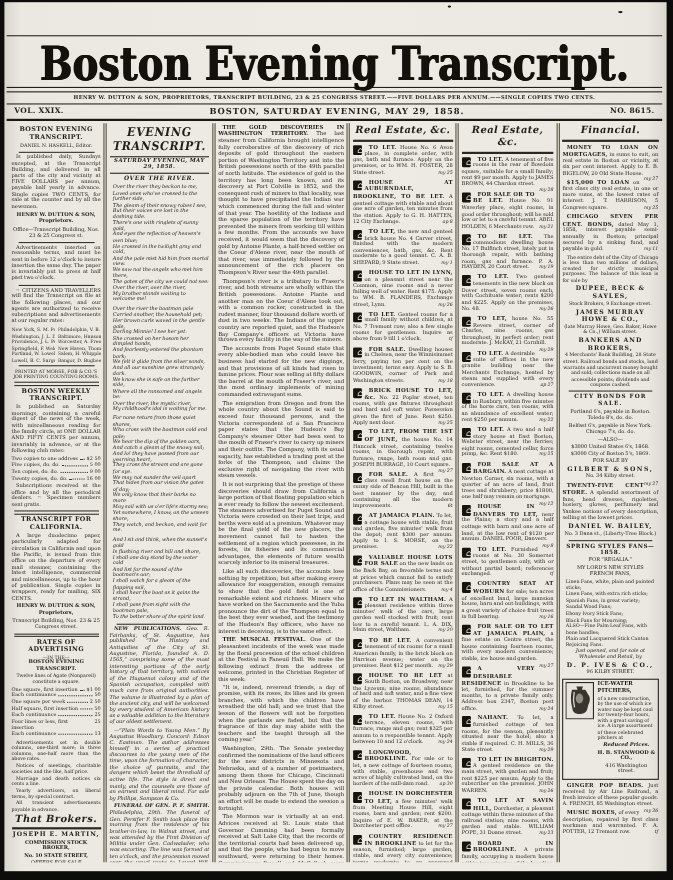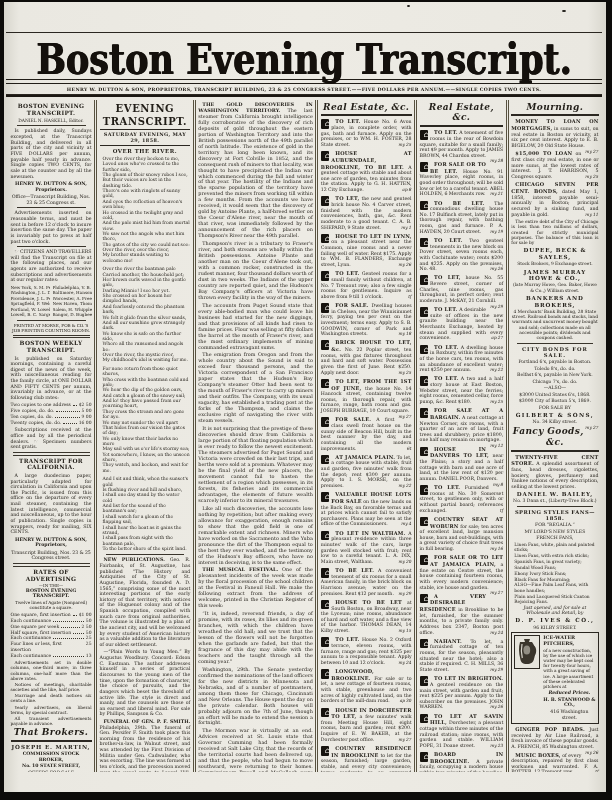--- a/index.html
+++ b/index.html
@@ -20,21 +20,21 @@
   h1.mast{margin:1px 0 0;text-align:center;font-size:35px;font-weight:bold;color:#14100c;
       letter-spacing:0px;transform:scaleY(1.22);transform-origin:top;height:42px;
       text-shadow:0.7px 0 0 #14100c, -0.3px 0 0 #14100c;}
   .propline{font-size:4.6px;font-weight:bold;text-align:center;letter-spacing:0.35px;padding:2.8px 0 2.4px;color:#1d1913;}
   .dateline{display:flex;justify-content:space-between;align-items:center;padding:1.5px 7px 2px;font-weight:bold;}
   .dateline .vol,.dateline .num{font-size:6.8px;letter-spacing:0.3px;}
   .dateline .date{font-size:7.6px;letter-spacing:0.8px;}
   
   .cols{display:flex;height:672px;overflow:hidden;margin-top:1.5px;padding:1px 1px 0 2px;}
   .col{overflow:hidden;padding:1px 2.5px;flex:1;}
-  .c1{flex:0.92;} .c2{flex:1.03;} .c3{flex:1.3;} .c4{flex:1.03;} .c5{flex:0.95;} .c6{flex:0.99;}
+  .c1{flex:0.92;} .c2{flex:1.03;font-style:italic;} .c3{flex:1.3;} .c4{flex:1.03;} .c5{flex:0.95;} .c6{flex:0.99;}
   .col + .col{border-left:3px double #57513f;}
   
   p{margin:0 0 1.8px;text-align:justify;font-size:4.7px;line-height:1.2;text-indent:4px;word-spacing:-0.2px;}
   .ctr{text-align:center;text-indent:0;}
   .lft{text-align:left;text-indent:0;}
   b.lead{font-size:5px;letter-spacing:0.2px;}
   .sig{float:right;font-style:italic;font-size:4.3px;}
   .secblk{font-style:italic;font-weight:bold;font-size:9px;text-align:center;text-indent:0;margin:1px 0 2px;
           border-bottom:2px double #2b2721;padding-bottom:2px;letter-spacing:0.4px;}
   .colhead-sm{font-weight:bold;font-size:5.8px;text-align:center;text-indent:0;margin:2px 0 1.5px;letter-spacing:0.3px;}
@@ -65,20 +65,25 @@
 <div class="page">
   <div class="speck" style="left:403px;top:3px;width:3px;height:2px;"></div>
   <div class="speck" style="left:558px;top:8px;width:4px;height:2px;"></div>
   <div class="printed">
 
     <div class="toprule"></div>
     <h1 class="mast">Boston Evening Transcript.</h1>
     <div class="dblrule"></div>
     <div class="propline">HENRY W. DUTTON &amp; SON, PROPRIETORS, TRANSCRIPT BUILDING, 23 &amp; 25 CONGRESS STREET.——FIVE DOLLARS PER ANNUM.——SINGLE COPIES TWO CENTS.</div>
     <div class="thinrule"></div>
+    <div class="dateline">
+      <span class="vol">VOL. XXIX.</span>
+      <span class="date">BOSTON, SATURDAY EVENING, MAY 29, 1858.</span>
+      <span class="num">NO. 8615.</span>
+    </div>
     <div class="heavyrule"></div>
 
     <div class="cols">
 
       <section class="col c1">
         <p class="colhead-sm">BOSTON EVENING TRANSCRIPT.</p>
         <p class="ctr" style="font-size:4.4px">DANIEL N. HASKELL, Editor.</p>
         <div class="hr1"></div>
         <p>Is published daily, Sundays excepted, at the Transcript Building, and delivered in all parts of the city and vicinity at FIVE DOLLARS per annum, payable half yearly in advance. Single copies TWO CENTS, for sale at the counter and by all the newsmen.</p>
         <p class="ctr" style="font-weight:bold">HENRY W. DUTTON &amp; SON, Proprietors.</p>
@@ -536,21 +541,21 @@
 
             <p class="ad" style="margin-bottom:2.6px">
               <span class="hicon"></span><b class="lead">BOARD IN BROOKLINE.</b>
               <span>A private family, occupying a modern house within two minutes of the hourlies, can accommodate a gentleman and wife or two single gentlemen with rooms and board.</span>
               
             </p>
           </div>
       </section>
 
       <section class="col c6">
-        <p class="secblk">Mourning.</p>
+        <p class="secblk">Financial.</p>
         <div>
 
             <p class="ad"><b class="lead">MONEY TO LOAN ON MORTGAGES,</b>
             <span>in sums to suit, on real estate in Boston or vicinity, at six per cent interest. Apply to E. B. BIGELOW, 20 Old State House.</span>
             <span class="sig">my 27</span></p>
 
             <p class="ad"><b class="lead">$15,000 TO LOAN</b>
             <span>on first class city real estate, in one or more sums, at the lowest rates of interest. J. T. HARRISON, 5 Congress square.</span>
             <span class="sig">my 25</span></p>
 
@@ -587,21 +592,20 @@
             <p class="cline">—ALSO—</p>
             <p class="cline">$3000 United States 6's, 1868.</p>
             <p class="cline">$3000 City of Boston 5's, 1869.</p>
             <p class="cline">FOR SALE BY</p>
           </div>
         <p class="firmname" style="letter-spacing:1.4px">GILBERT &amp; SONS,</p>
         <p class="cline">No. 34 Kilby street.</p>
         <p class="lft">
             <span class="sig">my 27</span>
           </p>
-        <p class="secblk">Fancy Goods, &amp;c.</p>
         <p class="ad"><b class="lead">TWENTY-FIVE CENT STORE.</b>
           <span>A splendid assortment of fans, head dresses, rigolettes, hosiery, gloves, perfumery and Yankee notions of every description, selling at the lowest prices.</span></p>
         <p class="firmname">DANIEL W. BAILEY,</p>
         <p class="cline">No. 3 Dana st., (Liberty-Tree Block.)</p>
         <div class="hr1"></div>
         <p class="clineB">SPRING STYLES FANS—1858.</p>
         <div>
 
         <p class="cline">FOR “REGALIA.”</p>
             <p class="cline">MY LORD'S NEW STYLES</p>

